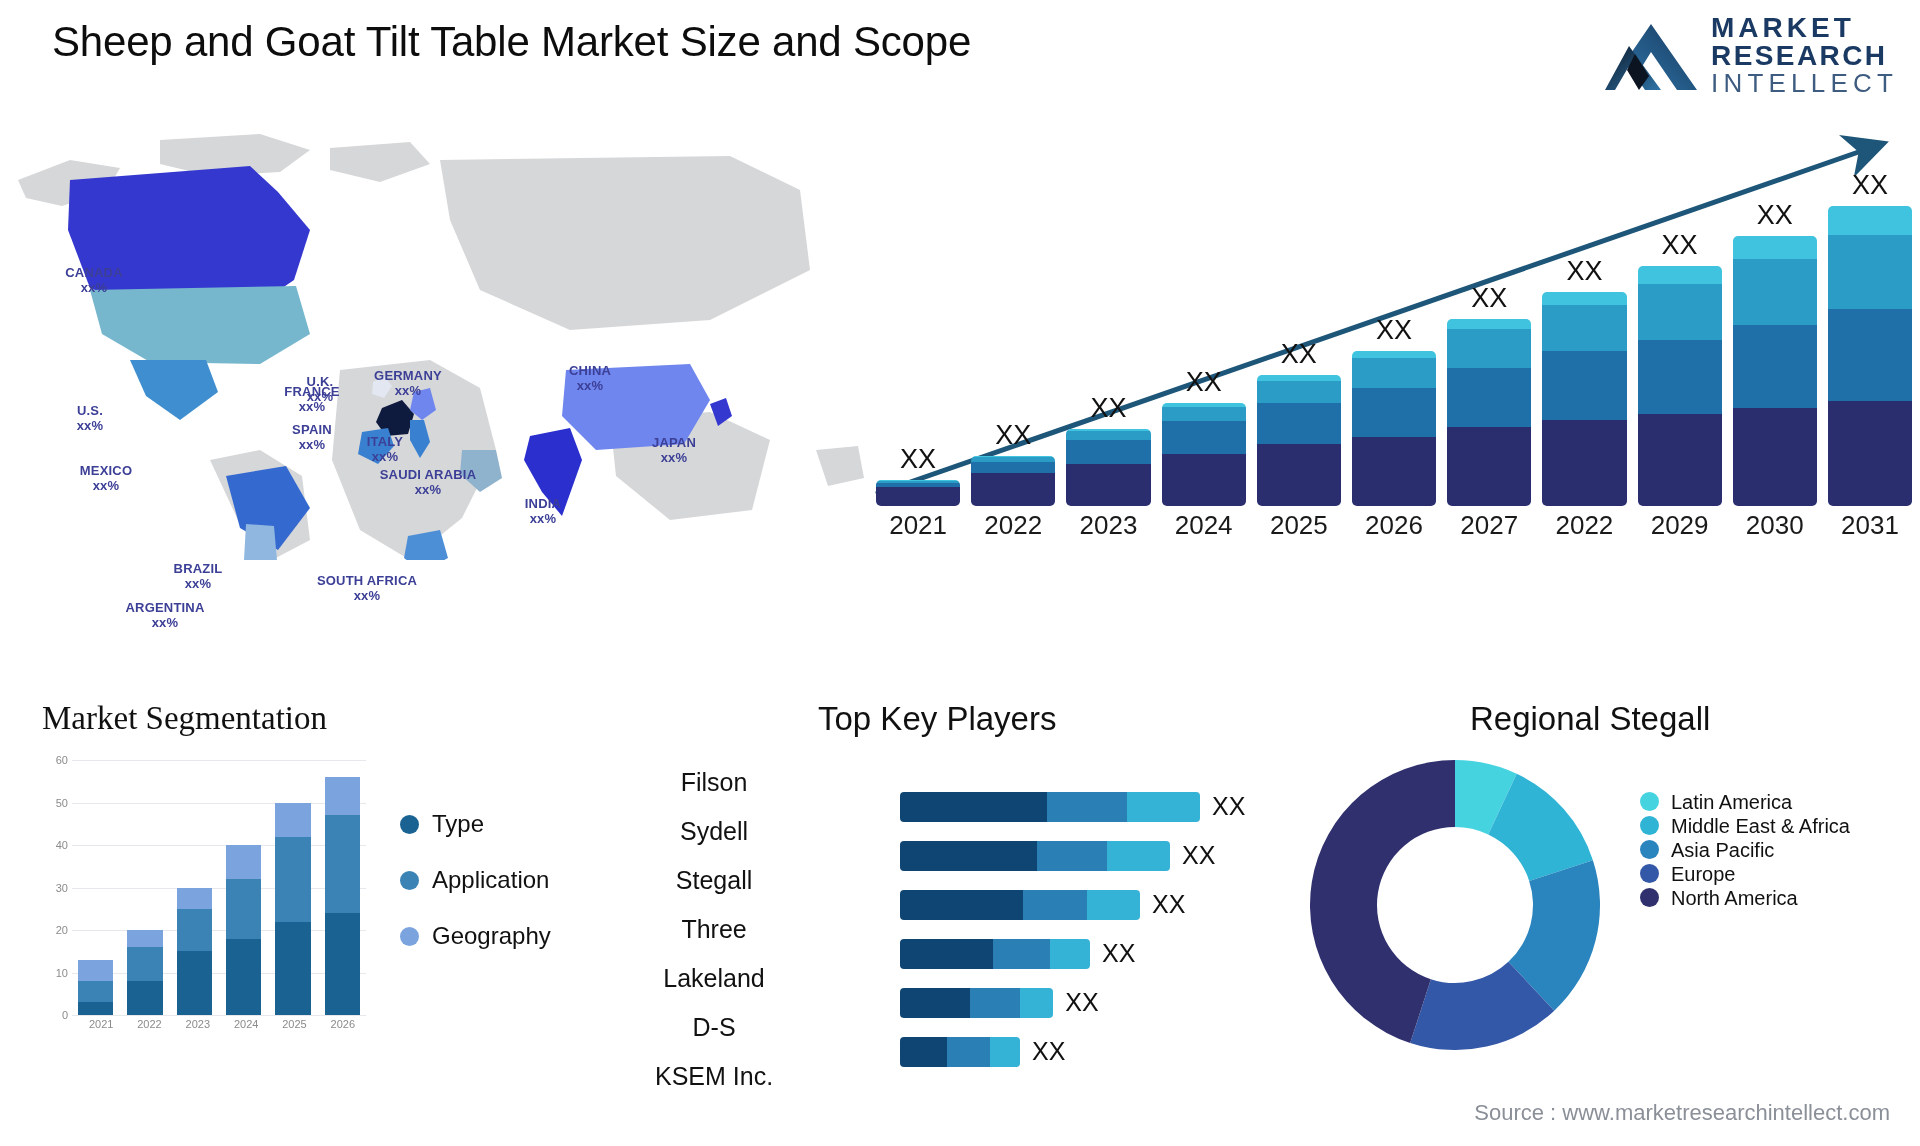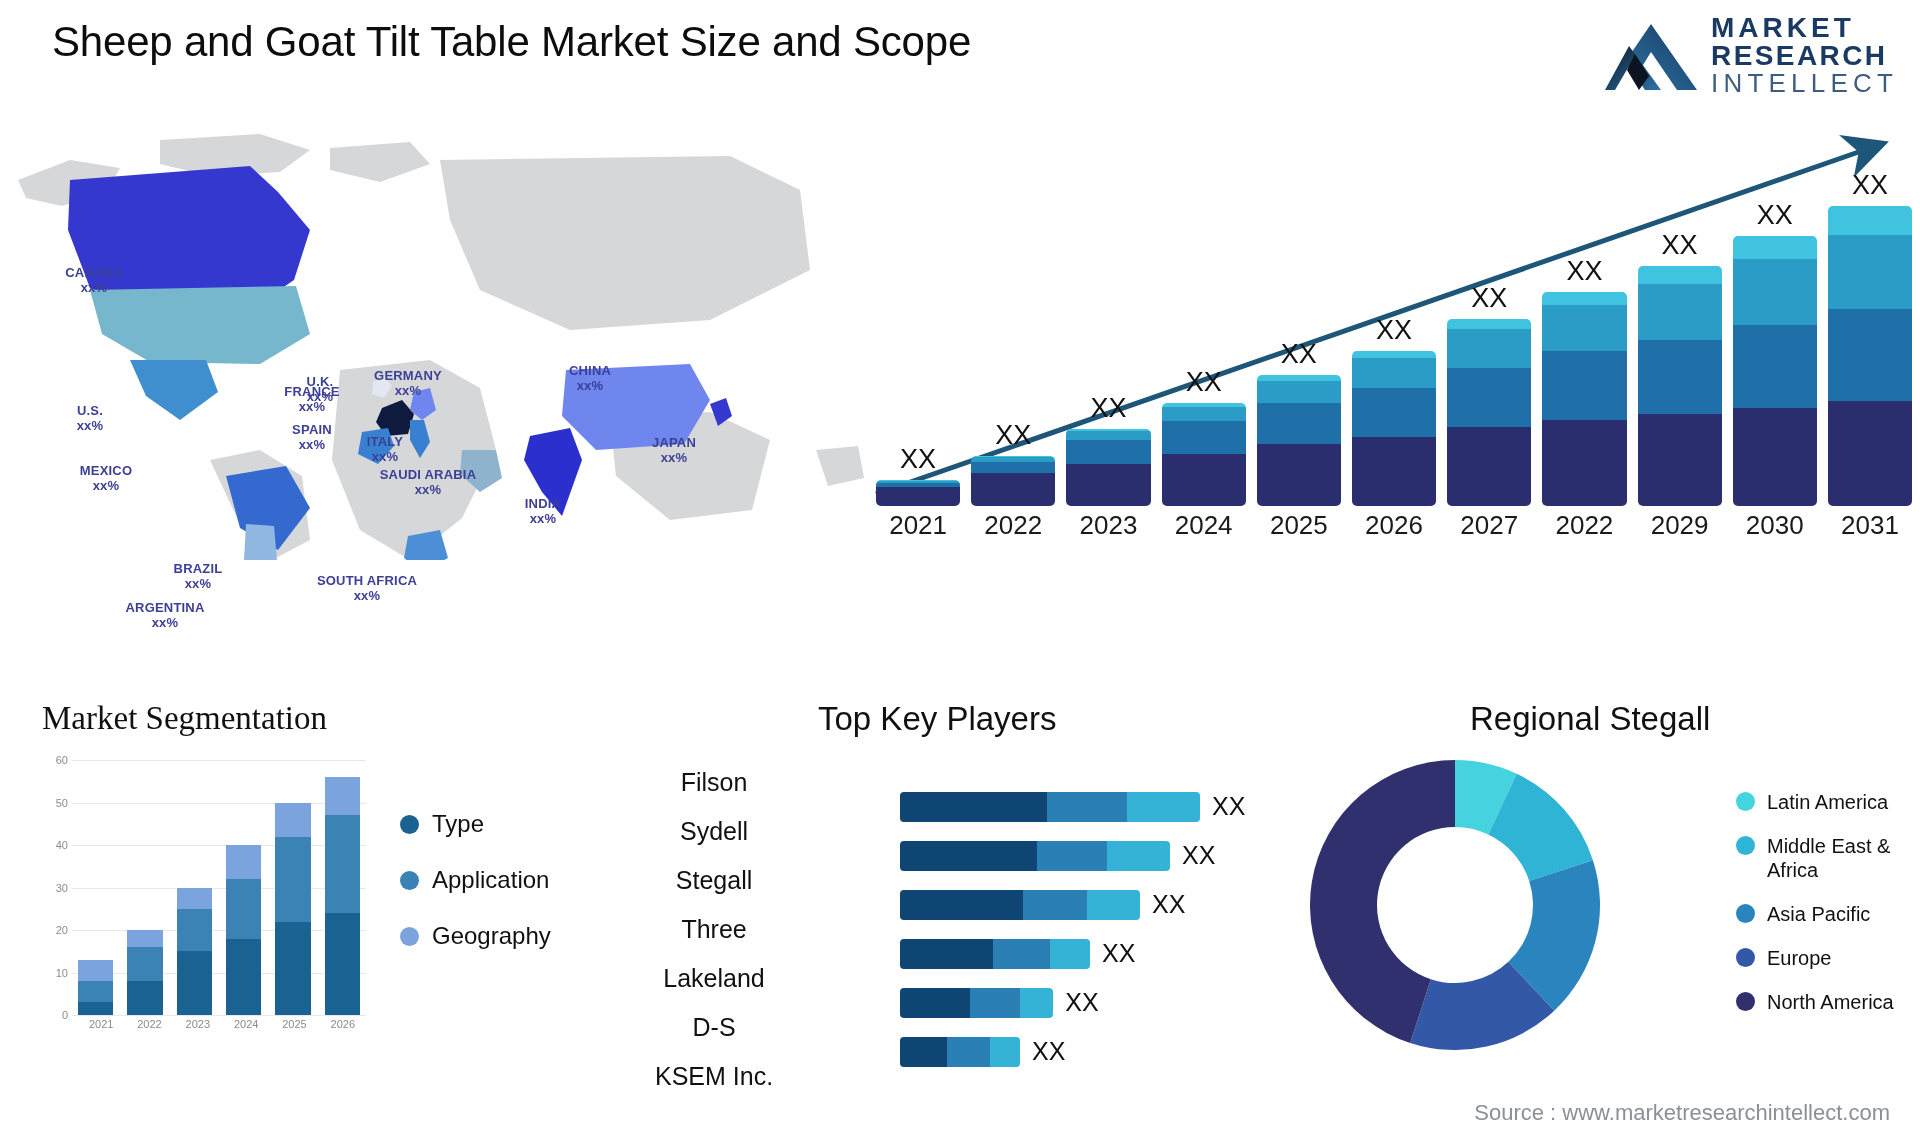--- a/index.html
+++ b/index.html
@@ -71,21 +71,21 @@
   .kp-names { position: absolute; left: 655px; top: 758px; display: flex; flex-direction: column; align-items: center; }
   .kp-name { height: 49px; display: flex; align-items: center; font-size: 25px; color: #111; font-family: "Liberation Sans Narrow", "Liberation Sans", sans-serif; }
   .kp-bars { position: absolute; left: 900px; top: 782px; width: 420px; }
   .kp-row { height: 49px; display: flex; align-items: center; }
   .kp-bar { height: 30px; border-radius: 4px; overflow: hidden; display: flex; }
   .kp-seg { height: 100%; }
   .kp-val { font-size: 25px; color: #111; margin-left: 12px; font-family: "Liberation Sans", sans-serif; }
 
   
   .donut { position: absolute; left: 1310px; top: 760px; width: 290px; height: 290px; }
-  .reg-legend { position: absolute; left: 1736px; top: 790px; display: flex; flex-direction: column; gap: 20px; }
+  .reg-legend { position: absolute; left: 1640px; top: 790px; display: flex; flex-direction: column; }
   .rl-row { display: flex; align-items: flex-start; gap: 12px; }
   .rl-dot { width: 19px; height: 19px; border-radius: 50%; flex: none; margin-top: 2px; }
   .rl-txt { font-size: 20px; color: #111; line-height: 1.2; max-width: 180px; font-family: "Liberation Sans Narrow", "Liberation Sans", sans-serif; }
 
   .source {
     position: absolute; right: 30px; bottom: 20px;
     font-size: 22px; color: #8a8f98;
     font-family: "Liberation Sans Narrow", "Liberation Sans", sans-serif;
   }
 </style>

